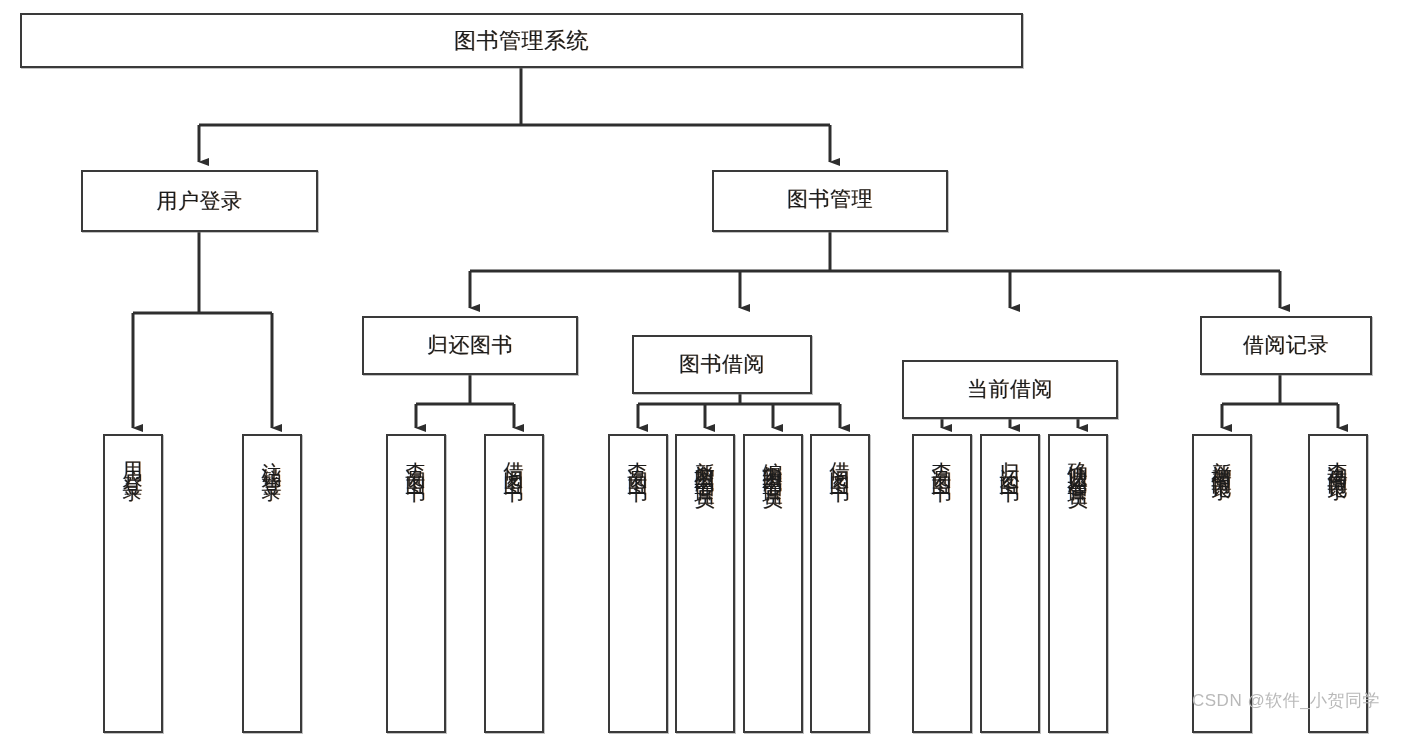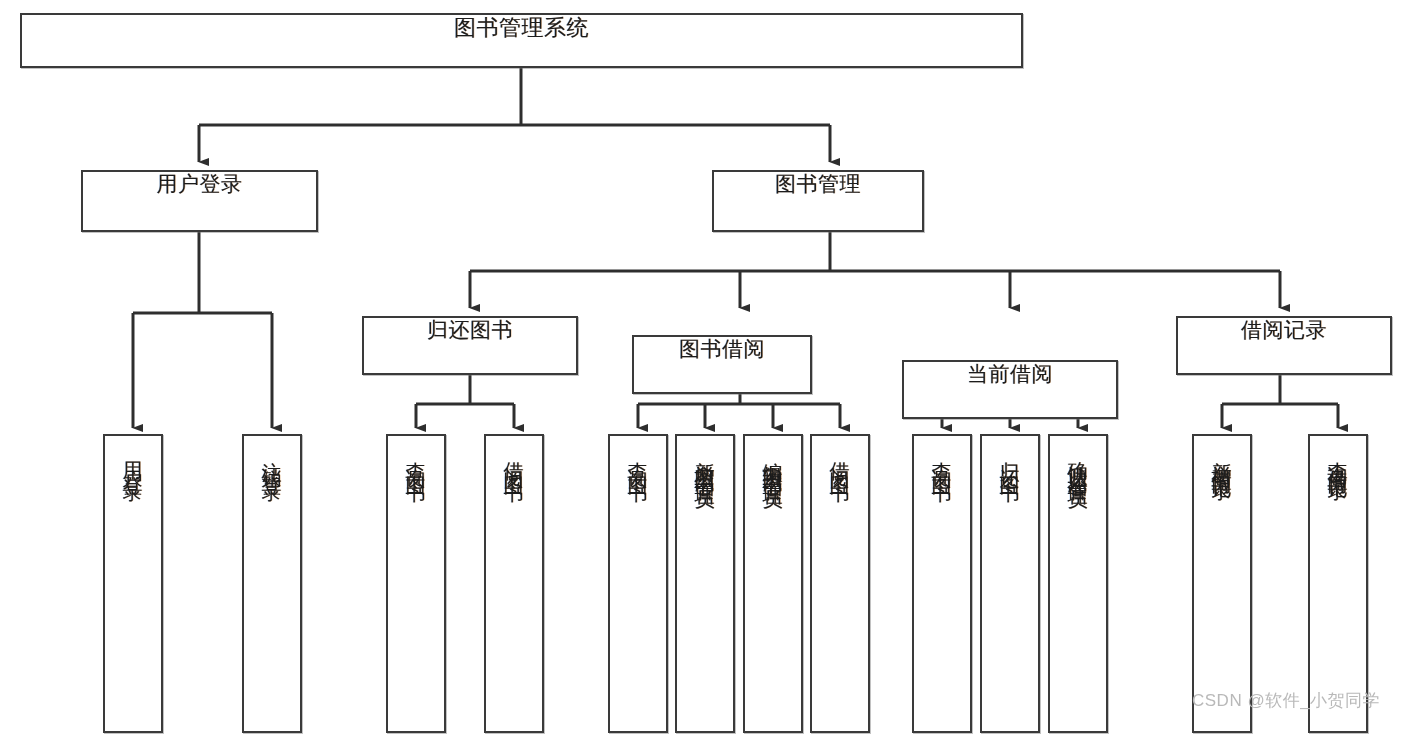--- a/index.html
+++ b/index.html
@@ -27,20 +27,21 @@
     height: 747px;
     pointer-events: none;
   }
   .node {
     position: absolute;
     box-sizing: border-box;
     background: #ffffff;
     border: 2px solid #3a3a3a;
     box-shadow: 1px 1px 0 0 rgba(120,120,120,0.45);
     display: flex;
+    align-items: center;
     justify-content: center;
     color: #1c1c1c;
   }
   .node-label {
     font-size: 21px;
     line-height: 1.15;
     letter-spacing: 0.5px;
     white-space: nowrap;
     text-shadow: 0.6px 0 0 rgba(200,130,60,0.55), -0.6px 0 0 rgba(110,160,220,0.5);
   }
@@ -130,34 +131,34 @@
     </g>
   </svg>
 
   <div class="node root" style="left:20px; top:13px; width:1003px; height:55px;">
     <span class="node-label">图书管理系统</span>
   </div>
 
   <div class="node" style="left:81px; top:170px; width:237px; height:62px;">
     <span class="node-label">用户登录</span>
   </div>
-  <div class="node" style="left:712px; top:170px; width:212px; height:62px;">
+  <div class="node" style="left:712px; top:170px; width:236px; height:62px;font-family:Liberation Mono, monospace;">
     <span class="node-label">图书管理</span>
   </div>
 
   <div class="node" style="left:362px; top:316px; width:216px; height:59px;">
     <span class="node-label">归还图书</span>
   </div>
   <div class="node" style="left:632px; top:335px; width:180px; height:59px;">
     <span class="node-label">图书借阅</span>
   </div>
   <div class="node" style="left:902px; top:316px; width:216px; height:59px;margin-top:44px;">
     <span class="node-label">当前借阅</span>
   </div>
-  <div class="node" style="left:1176px; top:316px; width:216px; height:59px;">
+  <div class="node" style="left:1200px; top:316px; width:172px; height:59px;">
     <span class="node-label">借阅记录</span>
   </div>
 
   <div class="node leaf" style="left:103px; top:434px; width:60px; height:299px;">
     <span class="node-label">用户登录</span>
   </div>
   <div class="node leaf" style="left:242px; top:434px; width:60px; height:299px;">
     <span class="node-label">注销登录</span>
   </div>
 

